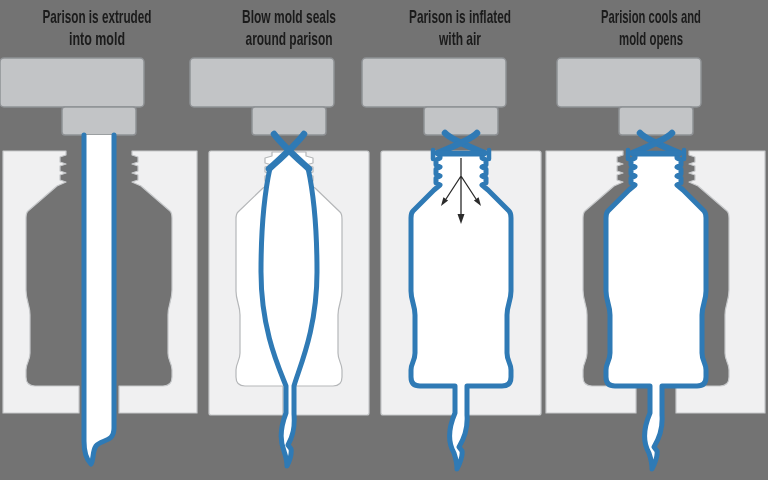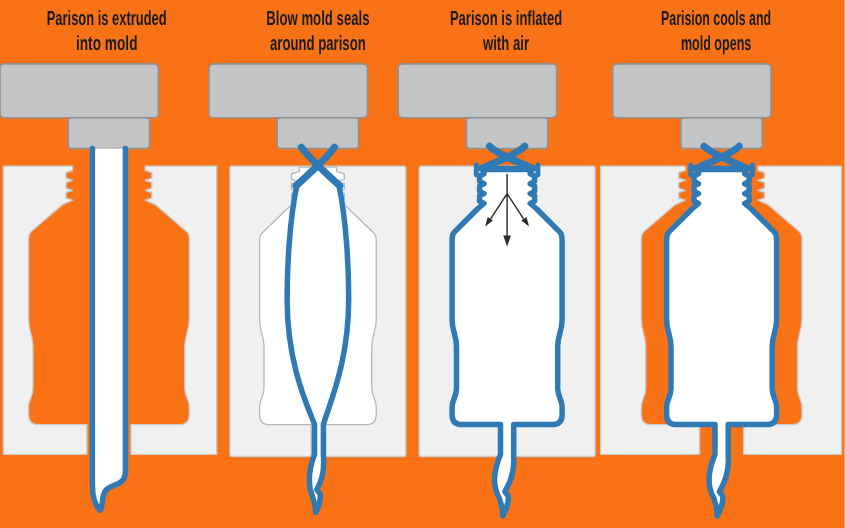--- a/index.html
+++ b/index.html
@@ -3,21 +3,21 @@
 <meta charset="utf-8">
 <style>
   html,body{margin:0;padding:0;background:#ffffff;}
   .stage{position:relative;width:768px;height:480px;background:#fff;overflow:hidden;}
   svg{display:block;}
   .t{font-family:"Liberation Sans",sans-serif;font-weight:bold;font-size:18.5px;}
 </style>
 </head>
 <body>
 
-<div class="stage" style="background: #f97316;">
+<div class="stage" style="background: #737373;">
   <svg id="fig" width="768" height="480" viewBox="0 0 768 480" xmlns="http://www.w3.org/2000/svg">
     <g id="shape-root">
         <g>
           <rect x="0" y="58" width="144" height="49" rx="4" fill="#c2c4c6" stroke="#8f9295" stroke-width="1.5"></rect>
           <rect x="62" y="107" width="74" height="28" rx="3" fill="#c2c4c6" stroke="#8f9295" stroke-width="1.5"></rect>
           <path d="M 3 151 L 66 151 L 66 155 L 60 157 L 60 162 L 66 164 L 60 166 L 60 171 L 66 173 L 60 175 L 60 180 L 66 182 L 57 186 L 28 211 Q 26 213 26 218 L 26 290 C 26 301 30 305 30 315 L 30 353 C 30 361 26 363 26 370 L 26 377 Q 26 386 35 386 L 79 386 L 79 413 L 3 413 Z" fill="#f0f0f1" stroke="#c7c9cb" stroke-width="1.2" stroke-linejoin="round"></path>
           <path d="M 197 151 L 132 151 L 132 155 L 138 157 L 138 162 L 132 164 L 138 166 L 138 171 L 132 173 L 138 175 L 138 180 L 132 182 L 141 186 L 170 211 Q 172 213 172 218 L 172 290 C 172 301 168 305 168 315 L 168 353 C 168 361 172 363 172 370 L 172 377 Q 172 386 163 386 L 119 386 L 119 413 L 197 413 Z" fill="#f0f0f1" stroke="#c7c9cb" stroke-width="1.2" stroke-linejoin="round"></path>
           <path d="M 84 135 L 84 441 C 84 454 87 460 91 464 C 94 459 92 452 96 446 C 101 439 114 443 114 428 L 114 135" fill="#ffffff" stroke="#2f7ab5" stroke-width="5" stroke-linejoin="round" stroke-linecap="round"></path>
         </g>
         <g>

